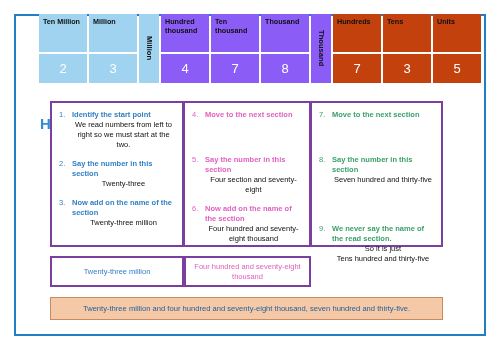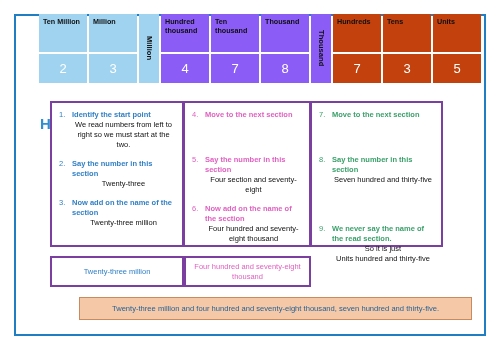--- a/index.html
+++ b/index.html
@@ -168,21 +168,20 @@
     width: 393px;
     height: 23px;
     box-sizing: border-box;
     border: 1px solid #c98a5e;
     background: #f5c9a8;
     display: flex;
     align-items: center;
     justify-content: center;
     font-size: 7.6px;
     color: #1f5f96;
-    margin-left: 29px;
   }
 </style>
 </head>
 <body>
 
 <div id="slide">
 
   <div class="frame"></div>
 
   <div class="pv-table">
@@ -303,21 +302,21 @@
           <div class="step-title c-green">Say the number in this section</div>
           <div class="step-ans">Seven hundred and thirty-five</div>
         </div>
       </div>
       <div class="spacer-md"></div>
       <div class="step">
         <div class="step-num c-green">9.</div>
         <div class="step-body">
           <div class="step-title c-green">We never say the name of the read section.</div>
           <div class="step-ans" style="white-space:pre-line">So it is just
-Units hundred and thirty-five</div>
+Tens hundred and thirty-five</div>
         </div>
       </div>
     </div>
 
   </div>
 
   <div class="summaries">
     <div class="sum-box s1 c-blue">Twenty-three million</div>
     <div class="sum-box s2 c-pink">Four hundred and seventy-eight thousand</div>
   </div>

